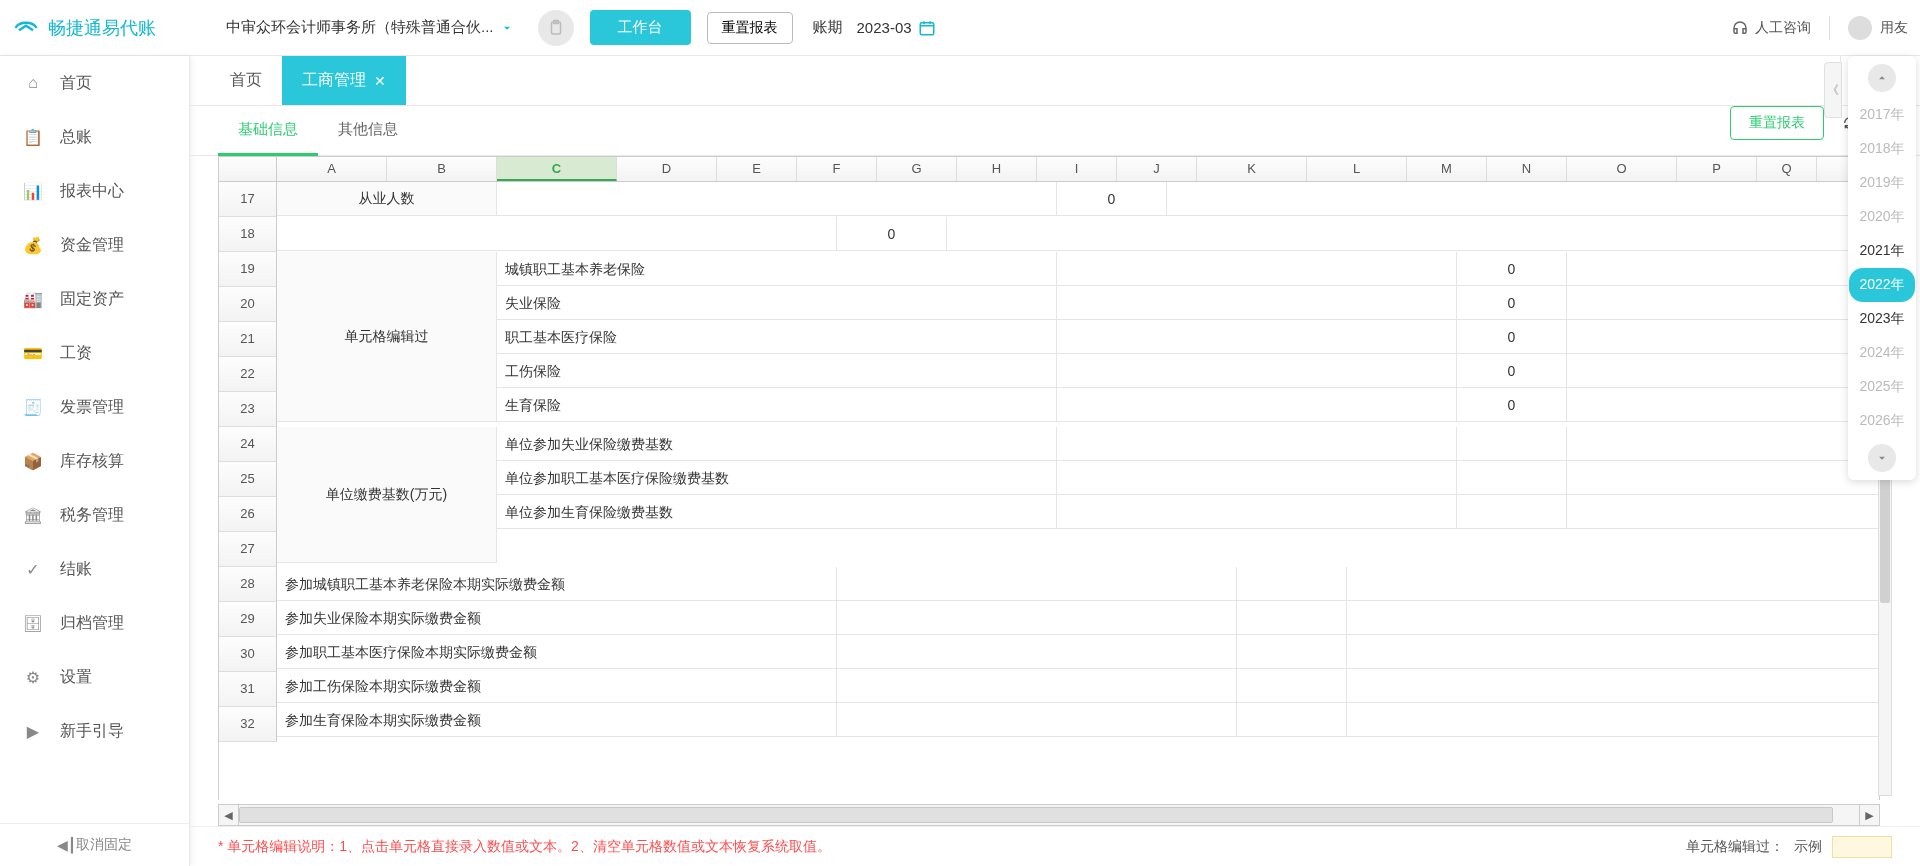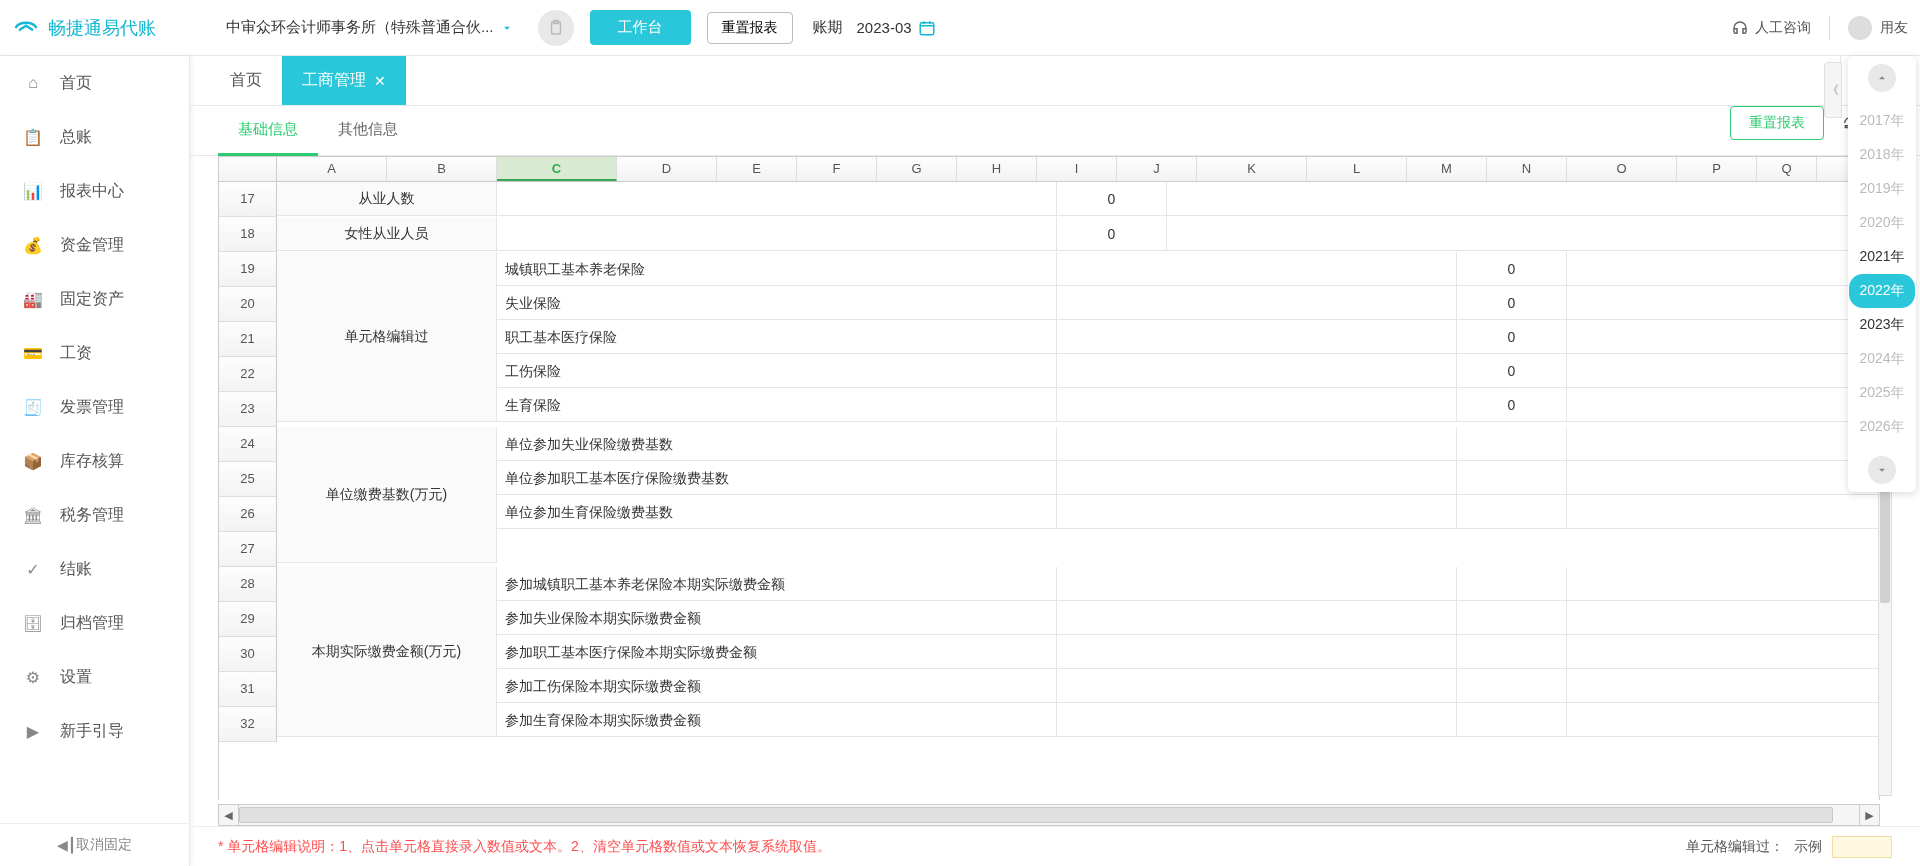--- a/index.html
+++ b/index.html
@@ -62,21 +62,21 @@
 .cell { border-right: 1px solid #e5e5e5; border-bottom: 1px solid #e5e5e5; line-height: 34px; padding: 0 8px; font-size: 14px; overflow: hidden; white-space: nowrap; color: #333; }
 .center { text-align: center; }
 .merged-label { background: #fafafa; display: flex; align-items: center; justify-content: center; border-right: 1px solid #e5e5e5; border-bottom: 1px solid #e5e5e5; font-size: 14px; }
 .hscroll { height: 22px; border: 1px solid #ccc; background: #f5f5f5; position: relative; margin-top: 4px; }
 .hscroll-thumb { position: absolute; left: 20px; top: 2px; height: 16px; width: 96%; background: #e0e0e0; border: 1px solid #c8c8c8; border-radius: 2px; }
 .hscroll-arrow { position: absolute; top: 0; width: 20px; height: 100%; display: flex; align-items: center; justify-content: center; font-size: 11px; color: #666; cursor: pointer; }
 .hscroll-arrow.left { left: 0; border-right: 1px solid #ccc; }
 .hscroll-arrow.right { right: 0; border-left: 1px solid #ccc; }
 
 
-.year-panel { position: absolute; top: 56px; right: 4px; width: 68px; background: #fff; padding: 4px 0; display: flex; flex-direction: column; align-items: center; gap: 8px; box-shadow: 0 2px 8px rgba(0,0,0,0.15); border-radius: 6px; }
+.year-panel { position: absolute; top: 56px; right: 4px; width: 68px; background: #fff; padding: 4px 0; display: flex; flex-direction: column; align-items: center; gap: 2px; box-shadow: 0 2px 8px rgba(0,0,0,0.15); border-radius: 6px; }
 .year-arrow { width: 28px; height: 28px; border-radius: 50%; background: #e8e8e8; color: #888; display: flex; align-items: center; justify-content: center; cursor: pointer; font-size: 14px; margin: 4px 0; }
 .year-item { padding: 8px 10px; font-size: 14px; color: #bbb; cursor: pointer; border-radius: 14px; }
 .year-item.enabled { color: #333; }
 .year-item.active { background: #29c7d9; color: #fff; }
 .collapse-handle { position: absolute; right: 78px; top: 62px; width: 18px; height: 56px; background: #f5f5f5; border: 1px solid #e0e0e0; border-radius: 4px 0 0 4px; display: flex; align-items: center; justify-content: center; color: #999; cursor: pointer; font-size: 12px; }
 
 
 .footer { height: 40px; display: flex; align-items: center; padding: 0 28px; border-top: 1px solid #eee; font-size: 14px; }
 .footer-note { color: #ff4d4f; }
 .footer-right { margin-left: auto; display: flex; align-items: center; gap: 10px; color: #555; }
@@ -270,21 +270,20 @@
                 <div class="cell" style="width: 560px;"></div>
                 <div class="cell center" style="width: 110px;">0</div>
                 <div class="cell" style="flex: 1 1 0%;"></div>
               </div>
             </div>
           </div>
           <div style="display: flex;">
             <div style="display: flex; flex-direction: column;">
               <div class="row-h">18</div>
             </div>
-            <div class="merged-label" style="width: 220px; height: 34px;">女性从业人员</div>
             <div style="display: flex; flex-direction: column; flex: 1 1 0%;">
               <div class="row">
                 <div class="cell" style="width: 560px;"></div>
                 <div class="cell center" style="width: 110px;">0</div>
                 <div class="cell" style="flex: 1 1 0%;"></div>
               </div>
             </div>
           </div>
           <div style="display: flex;">
             <div style="display: flex; flex-direction: column;">
@@ -358,21 +357,20 @@
             </div>
           </div>
           <div style="display: flex;">
             <div style="display: flex; flex-direction: column;">
               <div class="row-h">28</div>
               <div class="row-h">29</div>
               <div class="row-h">30</div>
               <div class="row-h">31</div>
               <div class="row-h">32</div>
             </div>
-            <div class="merged-label" style="width: 220px; height: 170px;">本期实际缴费金额(万元)</div>
             <div style="display: flex; flex-direction: column; flex: 1 1 0%;">
               <div class="row">
                 <div class="cell" style="width: 560px;">参加城镇职工基本养老保险本期实际缴费金额</div>
                 <div class="cell" style="width: 400px;"></div>
                 <div class="cell center" style="width: 110px;"></div>
                 <div class="cell" style="flex: 1 1 0%;"></div>
               </div>
               <div class="row">
                 <div class="cell" style="width: 560px;">参加失业保险本期实际缴费金额</div>
                 <div class="cell" style="width: 400px;"></div>

